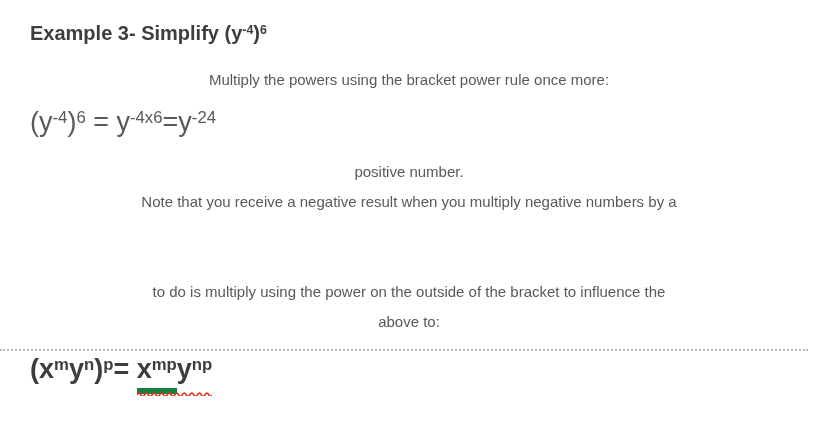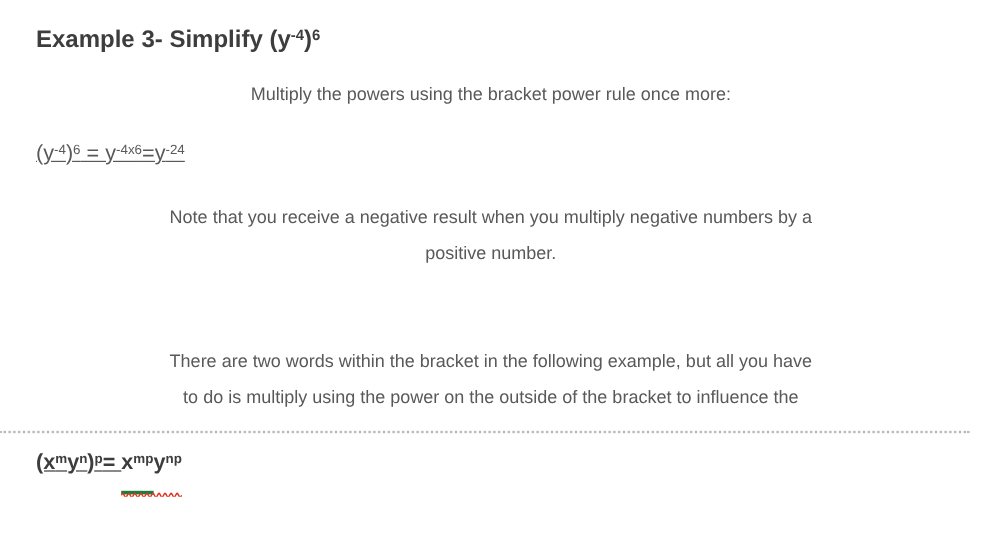--- a/index.html
+++ b/index.html
@@ -24,25 +24,24 @@
     font-size: 15px;
     line-height: 30px;
     color: #595959;
     white-space: nowrap;
     text-align: center;
   }
   .p1 { margin-top: 14px; }
   .p2 { margin-top: 16px; }
   .p3 { margin-top: 60px; }
   .formula {
-    font-size: 18px;
-    line-height: 42px;
+    font-size: 27px;
+    line-height: 30px;
     color: #595959;
     white-space: nowrap;
-    text-decoration: underline;
   }
   .f1 { margin-top: 12px; }
   .f2 {
     margin-top: 3px;
     font-weight: bold;
     color: #3d3d3d;
   }
   .sup {
     font-size: 0.62em;
     position: relative;
@@ -52,21 +51,21 @@
     margin: 12px -20px 0 -30px;
     height: 0;
     border-top: 2px dotted #b9b9b9;
   }
   .rhs {
     position: relative;
     display: inline-block;
   }
   .u {
     display: inline-block;
-    border-bottom: 3px solid #15803d;
+    border-bottom: 6px solid #15803d;
   }
   .squiggle {
     position: absolute;
     left: 0;
     bottom: -2px;
     width: 100%;
     height: 5px;
     display: block;
   }
 </style>
@@ -75,27 +74,27 @@
 
 <div class="doc">
 
   <div class="heading"><span>Example 3- Simplify (y</span><span class="sup">-4</span><span>)</span><span class="sup">6</span></div>
 
   <div class="body-line p1">Multiply the powers using the bracket power rule once more:</div>
 
   <div class="formula f1"><span>(y</span><span class="sup">-4</span><span>)</span><span class="sup">6</span><span> = y</span><span class="sup">-4x6</span><span>=y</span><span class="sup">-24</span></div>
 
   <div class="p2">
+    <div class="body-line">positive number.</div>
     <div class="body-line">Note that you receive a negative result when you multiply negative numbers by a</div>
-    <div class="body-line">positive number.</div>
   </div>
 
   <div class="p3">
-    <div class="body-line">There are two words within the bracket in the following example, but all you have</div>
     <div class="body-line">to do is multiply using the power on the outside of the bracket to influence the</div>
+    <div class="body-line">above to:</div>
   </div>
 
   <div class="dotted-divider"></div>
 
   <div class="formula f2"><span><span>(x</span><span class="sup">m</span><span>y</span><span class="sup">n</span><span>)</span><span class="sup">p</span><span>= </span></span><span class="rhs"><span class="u"><span>x</span><span class="sup">mp</span></span><span><span>y</span><span class="sup">np</span></span><svg class="squiggle" viewBox="0 0 70 4" preserveAspectRatio="none" aria-hidden="true">
           <path d="M0 3 Q1.75 0.5 3.5 3 T7 3 T10.5 3 T14 3 T17.5 3 T21 3 T24.5 3 T28 3 T31.5 3 T35 3 T38.5 3 T42 3 T45.5 3 T49 3 T52.5 3 T56 3 T59.5 3 T63 3 T66.5 3 T70 3" fill="none" stroke="#e0301e" stroke-width="1.4"></path>
         </svg></span></div>
 
 </div>
 

